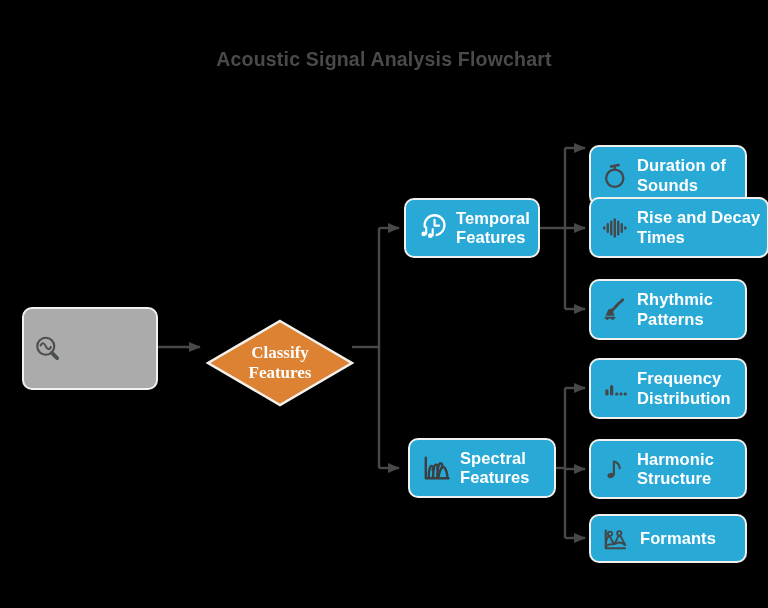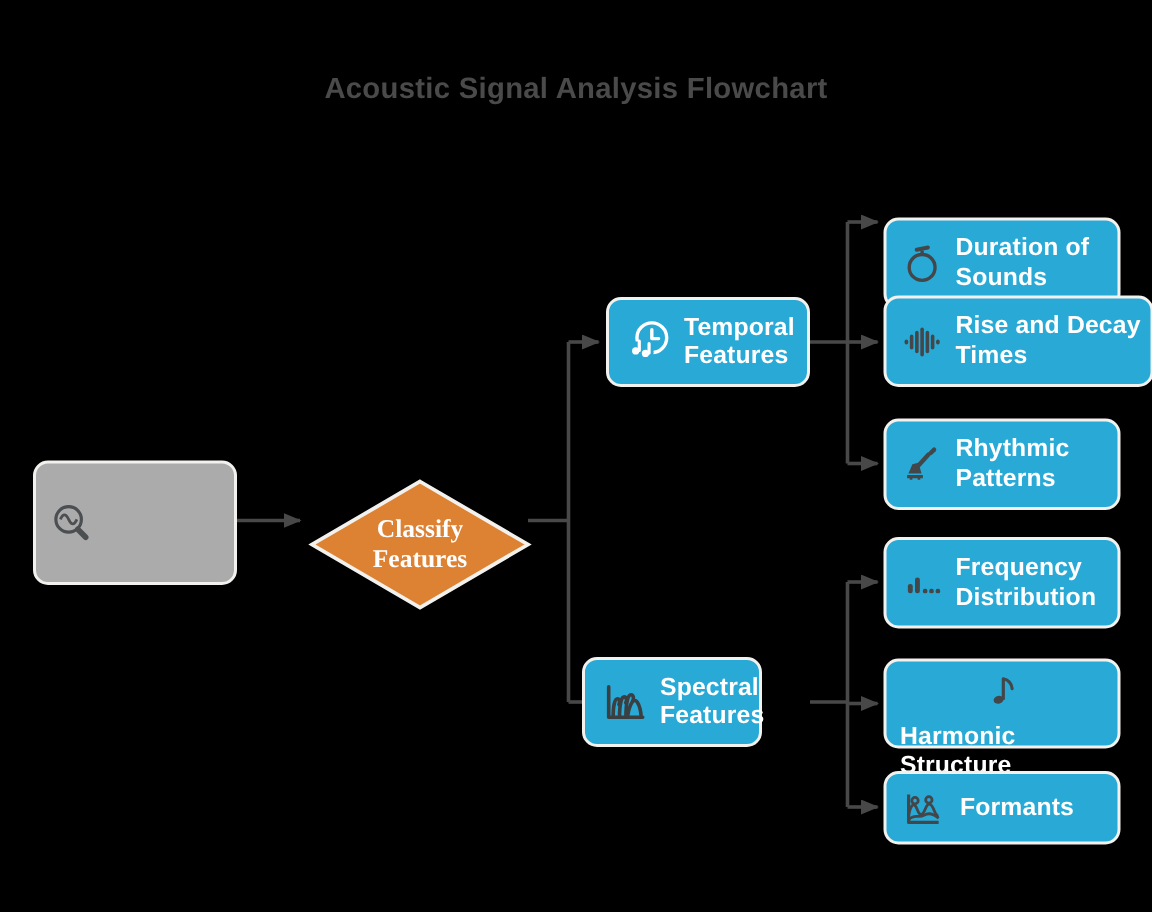--- a/index.html
+++ b/index.html
@@ -94,21 +94,21 @@
         <g fill="#ffffff">
           <circle cx="6.2" cy="16.2" r="1.7"></circle>
             <circle cx="10.8" cy="17.4" r="1.7"></circle>
         </g>
         <path d="M7.9,16 V11.6 M12.5,17.2 V12.8" stroke="#ffffff" stroke-width="1.5" stroke-linecap="round"></path>
       </svg>
     </span>
     <span class="lbl">Temporal Features</span>
   </div>
 
-  <div class="node blue" style="left:388px;top:438px;width:120px;height:60px;">
+  <div class="node blue" style="left:408px;top:438px;width:148px;height:60px;">
     <span class="ic">
       <svg width="34" height="34" viewBox="0 0 24 24" fill="none" stroke="#3a3f42" stroke-width="1.7" stroke-linecap="round">
         <path d="M4.8,4.8 V19.2 H20.8" stroke-linejoin="round"></path>
         <path d="M6.9,19 C6.9,13.5 7.7,10.5 8.9,10.5 C9.9,10.5 10.2,12.2 9.6,13.2"></path>
         <path d="M9.9,19 C9.9,12.8 10.8,9.6 12.1,9.6 C13.2,9.6 13.5,11.4 12.8,12.4"></path>
         <path d="M12.9,19 C12.9,12 13.9,8.6 15.3,8.6 C16.5,8.6 16.8,10.6 16,11.6"></path>
         <path d="M13.6,19 C14.8,12 16.8,10 18.2,12 C19.3,13.6 19.9,16.2 20.1,19"></path>
       </svg>
     </span>
     <span class="lbl">Spectral Features</span>
@@ -158,21 +158,21 @@
         <rect x="4.2" y="12.2" width="2.6" height="5" rx="1.2"></rect>
         <rect x="8" y="8.8" width="2.6" height="8.4" rx="1.2"></rect>
         <rect x="12.2" y="14.8" width="2.4" height="2.4" rx="1"></rect>
         <rect x="15.6" y="14.8" width="2.4" height="2.4" rx="1"></rect>
         <rect x="19" y="14.8" width="2.4" height="2.4" rx="1"></rect>
       </svg>
     </span>
     <span class="lbl">Frequency Distribution</span>
   </div>
 
-  <div class="node blue" style="left:589px;top:439px;width:158px;height:60px;flex-direction:column;">
+  <div class="node blue" style="left:589px;top:439px;width:158px;height:60px;">
     <span class="ic">
       <svg width="30" height="30" viewBox="0 0 24 24" fill="none">
         <ellipse cx="8.6" cy="17.2" rx="2.7" ry="2.1" fill="#43474a" transform="rotate(-14 8.6 17.2)"></ellipse>
         <path d="M11.1,17.2 V6.2" stroke="#43474a" stroke-width="1.7"></path>
         <path d="M11.1,6 C13.8,6.6 15.5,8.3 15.8,11.3" stroke="#43474a" stroke-width="1.7" stroke-linecap="round"></path>
       </svg>
     </span>
     <span class="lbl">Harmonic Structure</span>
   </div>
 

